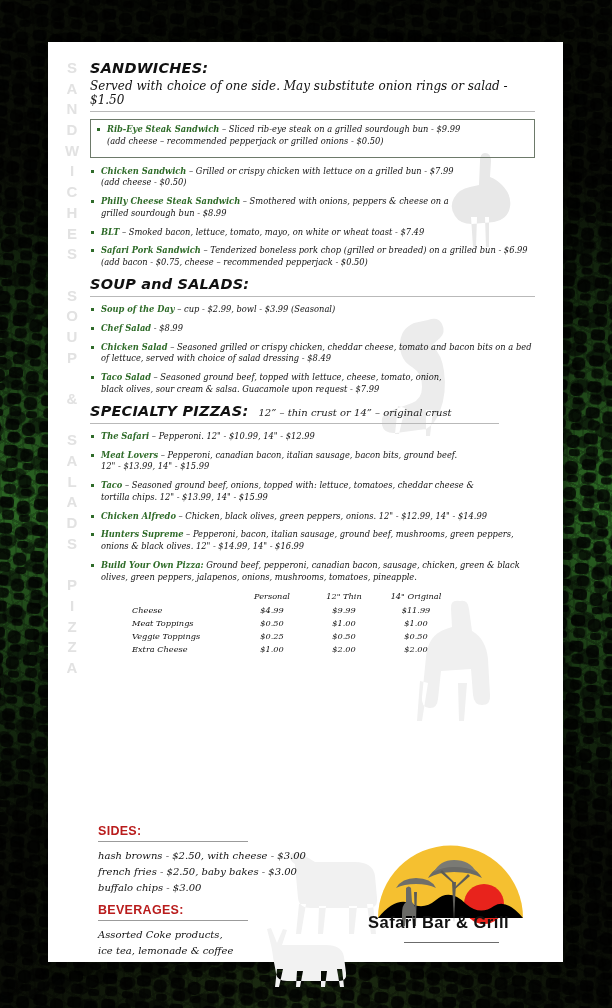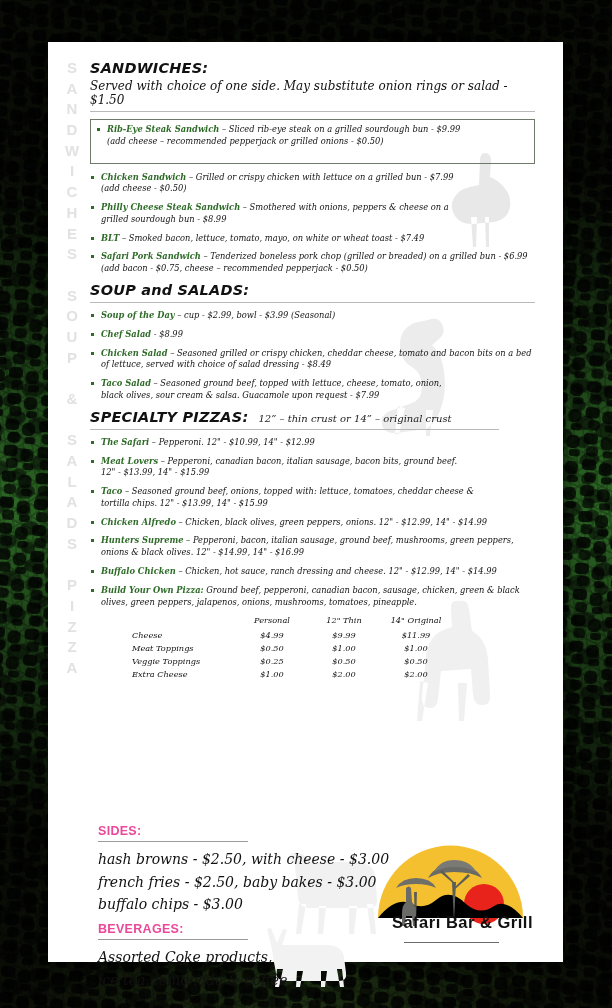--- a/index.html
+++ b/index.html
@@ -42,35 +42,35 @@
     font-family:"DejaVu Serif",serif;}
   .rule{border:0;border-top:1px solid #b9b9b9;margin:4px 0 7px 0;}
   .rule.short{width:92%;}
   ul{list-style:none;margin:0;padding:0;}
   li.item{position:relative;padding-left:11px;margin-bottom:7px;
     font-family:"DejaVu Serif",serif;font-size:8.3px;font-style:italic;
     line-height:1.42;color:#111;}
   li.item:before{content:"";position:absolute;left:1px;top:4px;width:3px;height:3px;
     background:#2f6b2a;}
   .nm{color:#2e6b28;font-weight:700;}
-  .featured{border:1px solid #6d7a6a;padding:4px 6px 15px 5px;margin-bottom:8px;}
+  .featured{border:1px solid #6d7a6a;padding:4px 6px 9px 5px;margin-bottom:8px;}
   .featured li.item{margin-bottom:0;}
   
   table{border-collapse:collapse;margin:4px 0 0 42px;
     font-family:"DejaVu Serif",serif;font-size:8.2px;font-style:italic;color:#111;}
   th{font-weight:400;padding:0 0 3px 0;text-align:center;}
   th.lbl{width:104px;}
   td{padding:1.5px 0;text-align:center;}
   td.lbl{text-align:left;white-space:nowrap;}
   td.c{width:72px;}
   
-  .plain{font-family:"DejaVu Serif",serif;font-size:14px;font-style:italic;
+  .plain{font-family:"DejaVu Serif",serif;font-size:10px;font-style:italic;
     color:#111;line-height:1.62;margin:0;}
   h3{font-family:"Liberation Sans",sans-serif;font-weight:700;font-size:12.5px;
-     margin:0;color:#ec4899;letter-spacing:.3px;}
+     margin:0;color:#b91c1c;letter-spacing:.3px;}
   .rule3{border:0;border-top:1px solid #9b9b9b;margin:3px 0 6px 0;width:150px;}
   #bottom-area{position:absolute;left:50px;top:782px;width:445px;height:130px;}
   
   #logo{position:absolute;right:10px;top:2px;width:165px;height:122px;}
   #logo-underline{position:absolute;left:36px;bottom:5px;width:95px;
     border-top:1px solid #6b6b6b;}
   
   .wm{position:absolute;fill:#e9e9e9;pointer-events:none;}
 </style>
 </head>
@@ -234,23 +234,20 @@
         <li class="item">
           <span class="nm">Taco</span><span> – Seasoned ground beef, onions, topped with: lettuce, tomatoes, cheddar cheese &amp;</span><br>
           <span>tortilla chips.  12" - $13.99,  14" - $15.99</span>
         </li>
         <li class="item">
           <span class="nm">Chicken Alfredo</span><span> – Chicken, black olives, green peppers, onions.   12" - $12.99,  14" - $14.99</span>
         </li>
         <li class="item">
           <span class="nm">Hunters Supreme</span><span> – Pepperoni, bacon, italian sausage, ground beef, mushrooms, green peppers,</span><br>
           <span>onions &amp; black olives.  12" - $14.99,  14" - $16.99</span>
-        </li>
-        <li class="item">
-          <span class="nm">Buffalo Chicken</span><span> – Chicken, hot sauce, ranch dressing and cheese.   12" - $12.99,  14" - $14.99</span>
         </li>
         <li class="item">
           <span class="nm">Build Your Own Pizza:</span><span> Ground beef, pepperoni, canadian bacon, sausage, chicken, green &amp; black</span><br>
           <span>olives, green peppers, jalapenos, onions, mushrooms, tomatoes, pineapple.</span>
         </li>
       </ul>
 
       <table>
         <thead>
             <tr>
@@ -315,19 +312,19 @@
         <path d="M60 52 q8 -14 26 -14 q20 0 28 14 q-10 -6 -28 -6 q-16 0 -26 6 Z" fill="#6a6a66"></path>
         <path d="M66 46 q6 -12 20 -12 q16 0 22 12 q-8 -5 -22 -5 q-12 0 -20 5 Z" fill="#7a7a74"></path>
         <path d="M86 58 l-14 -12 l2 -2 l12 12 Z M86 62 l14 -14 l2 2 l-16 14 Z" fill="#5c5c58"></path>
 
         <path d="M47 96 l-1 -30 l3 0 l-1 30 Z" fill="#5c5c58"></path>
         <path d="M28 62 q6 -10 20 -10 q15 0 20 10 q-8 -4 -20 -4 q-12 0 -20 4 Z" fill="#6f6f6a"></path>
 
         <path d="M38 62 q3 -3 5 0 l1 14 q4 4 4 12 l0 12 l-3 0 l-1 -10 l-6 0 l-1 10 l-3 0
                  l0 -12 q0 -9 4 -12 Z" fill="#6a6a66"></path>
       </svg>
-      <div style="position:absolute;left:0;bottom:16px;width:100%;text-align:right;
+      <div style="position:absolute;left:0;bottom:16px;width:100%;text-align:left;
                   font-family:'Liberation Sans',sans-serif;font-weight:700;font-size:16.5px;
                   color:#111;letter-spacing:.5px;">Safari Bar &amp; Grill</div>
       <div id="logo-underline"></div>
     </div>
   </div>
 </div>
 
 </body></html>

